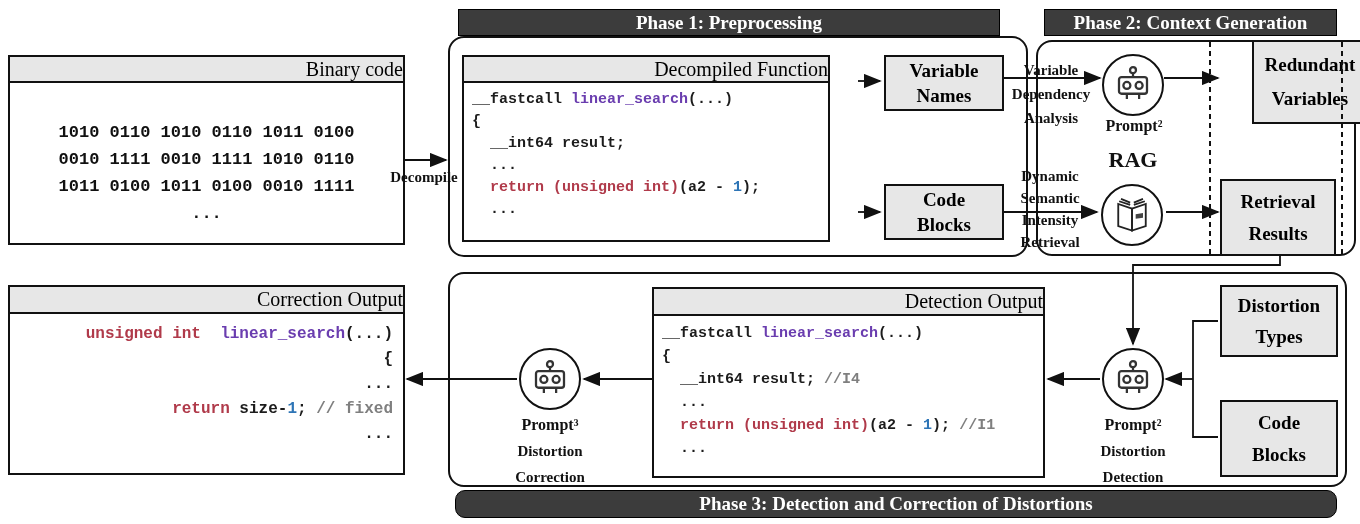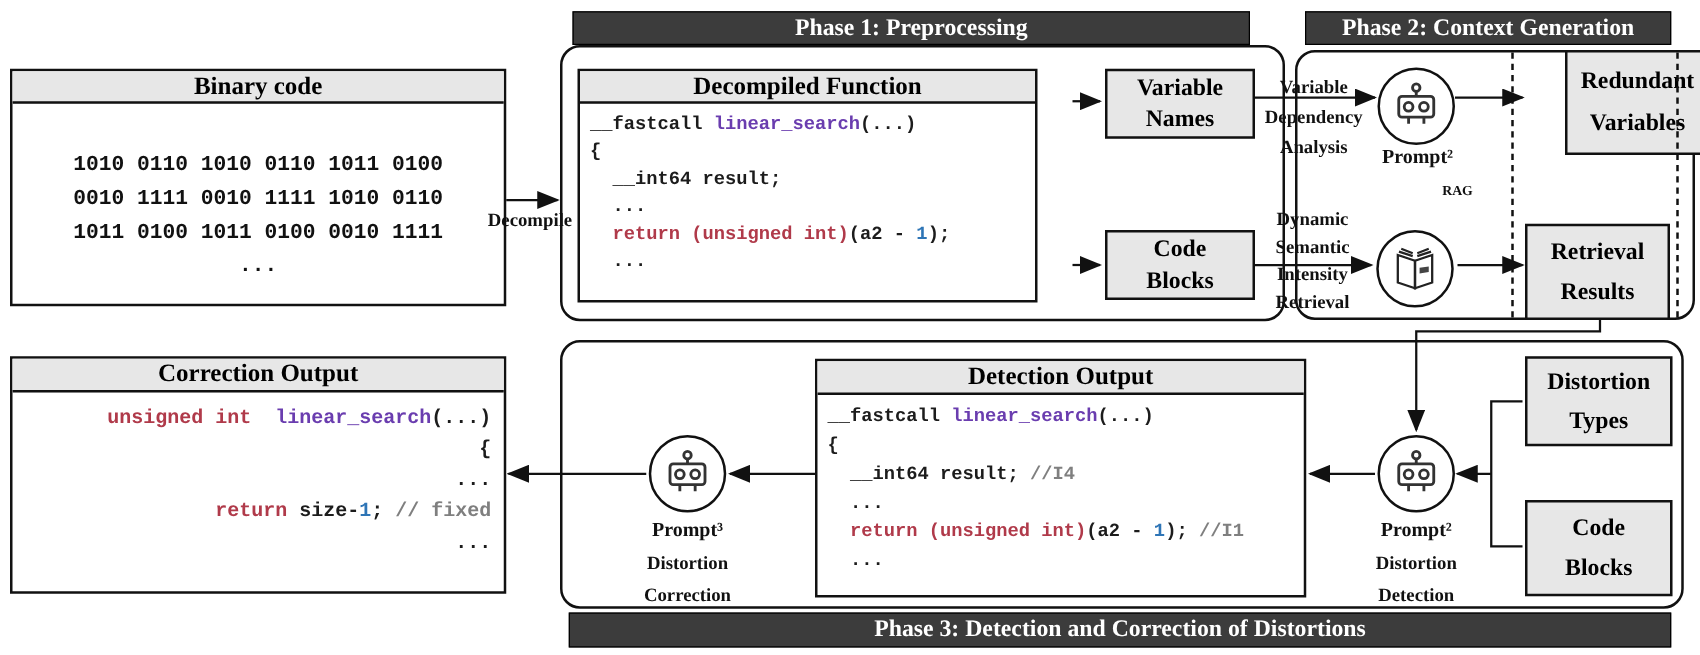--- a/index.html
+++ b/index.html
@@ -3,22 +3,22 @@
 <meta charset="utf-8">
 <style>
   html,body{margin:0;padding:0;background:#fff;}
   *{box-sizing:border-box;}
   .canvas{position:relative;width:1360px;height:524px;background:#fff;overflow:hidden;
           font-family:"Liberation Serif",serif;}
   .container{position:absolute;border:2px solid #111;border-radius:16px;background:transparent;}
   .banner{position:absolute;background:#3c3c3c;border:1px solid #000;color:#fff;text-align:center;
           font-weight:bold;font-size:19px;line-height:25px;}
   .tbox{position:absolute;border:2px solid #111;background:#fff;}
-  .tbox .hdr{background:#e7e7e7;border-bottom:2px solid #111;text-align:center;
-             font-weight:bold;font-size:20px;height:26px;line-height:24px;}
+  .tbox .hdr{background:#e7e7e7;border-bottom:2px solid #111;text-align:right;
+             font-weight:normal;font-size:20px;height:26px;line-height:24px;}
   .gbox{position:absolute;border:2px solid #111;background:#e7e7e7;display:flex;flex-direction:column;
         justify-content:center;align-items:center;font-weight:bold;font-size:19px;text-align:center;}
   .code{font-family:"Liberation Mono","DejaVu Sans Mono",monospace;font-weight:bold;font-size:15px;
         line-height:22px;padding:6px 8px;color:#1c1c1c;}
   .code div{white-space:pre;}
   .code16{font-size:16px;line-height:25px;padding:8px 10px;text-align:right;}
   .tok-d{color:#1c1c1c;} .tok-k{color:#b03a4a;} .tok-f{color:#6a3daf;} .tok-n{color:#2e75b6;} .tok-c{color:#7f7f7f;}
   .bin-body{padding-top:36px;text-align:center;font-family:"Liberation Mono","DejaVu Sans Mono",monospace;
             font-weight:bold;font-size:17px;line-height:27px;color:#111;}
   .lbl{position:absolute;font-weight:bold;text-align:center;color:#111;}
@@ -31,21 +31,21 @@
 <body>
 
 <div class="canvas">
 
   <div class="container" style="left:448px;top:36px;width:580px;height:221px;"></div>
   <div class="container" style="left:1036px;top:40px;width:320px;height:216px;"></div>
   <div class="container" style="left:448px;top:272px;width:899px;height:215px;"></div>
 
   <div class="banner" style="left:458px;top:9px;width:542px;height:27px;">Phase 1: Preprocessing</div>
   <div class="banner" style="left:1044px;top:9px;width:293px;height:27px;">Phase 2: Context Generation</div>
-  <div class="banner" style="left:455px;top:490px;width:882px;height:28px;">Phase 3: Detection and Correction of Distortions</div>
+  <div class="banner" style="left:455px;top:490px;width:882px;height:28px;border-radius:10px;">Phase 3: Detection and Correction of Distortions</div>
 
   <div class="tbox" style="left:8px;top:55px;width:397px;height:190px;">
     <div class="hdr">Binary code</div>
     <div class="bin-body">
       <div>1010 0110 1010 0110 1011 0100</div>
       <div>0010 1111 0010 1111 1010 0110</div>
       <div>1011 0100 1011 0100 0010 1111</div>
       <div>...</div>
     </div>
   </div>
@@ -91,21 +91,21 @@
         <line x1="24" y1="10.4" x2="24" y2="15"></line>
       <rect x="8" y="15" width="32" height="19" rx="3"></rect>
       <circle cx="17" cy="24.5" r="4"></circle>
         <circle cx="31" cy="24.5" r="4"></circle>
       <line x1="17" y1="34" x2="17" y2="40"></line>
         <line x1="31" y1="34" x2="31" y2="40"></line>
     </svg>
   </div>
   <div class="lbl" style="left:1088px;top:117px;width:92px;font-size:16px;">Prompt²</div>
 
-  <div class="lbl" style="left:1132px;top:147px;width:68px;font-size:11px;">RAG</div>
+  <div class="lbl" style="left:1099px;top:147px;width:68px;font-size:22px;">RAG</div>
   <div class="circle" style="left:1101px;top:184px;">
     <svg width="44" height="44" viewBox="0 0 48 48" fill="none" stroke="#222" stroke-width="2">
       <path d="M24 17 L9 12 L9 36 L24 41 Z"></path>
       <path d="M24 17 L39 12 L39 36 L24 41 Z"></path>
       <path d="M10 9 L22 13 M12 6.5 L22 10.5"></path>
       <path d="M38 9 L26 13 M36 6.5 L26 10.5"></path>
       <rect x="28" y="27" width="8" height="5" fill="#444" stroke="none" transform="skewY(-8)"></rect>
     </svg>
   </div>
 

